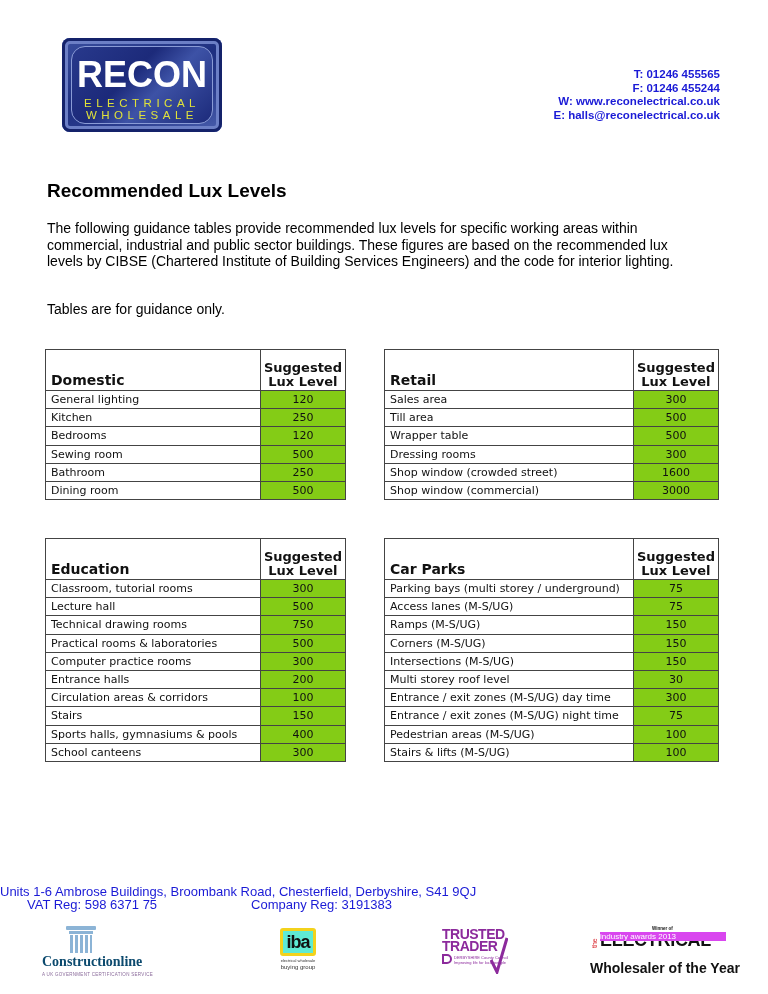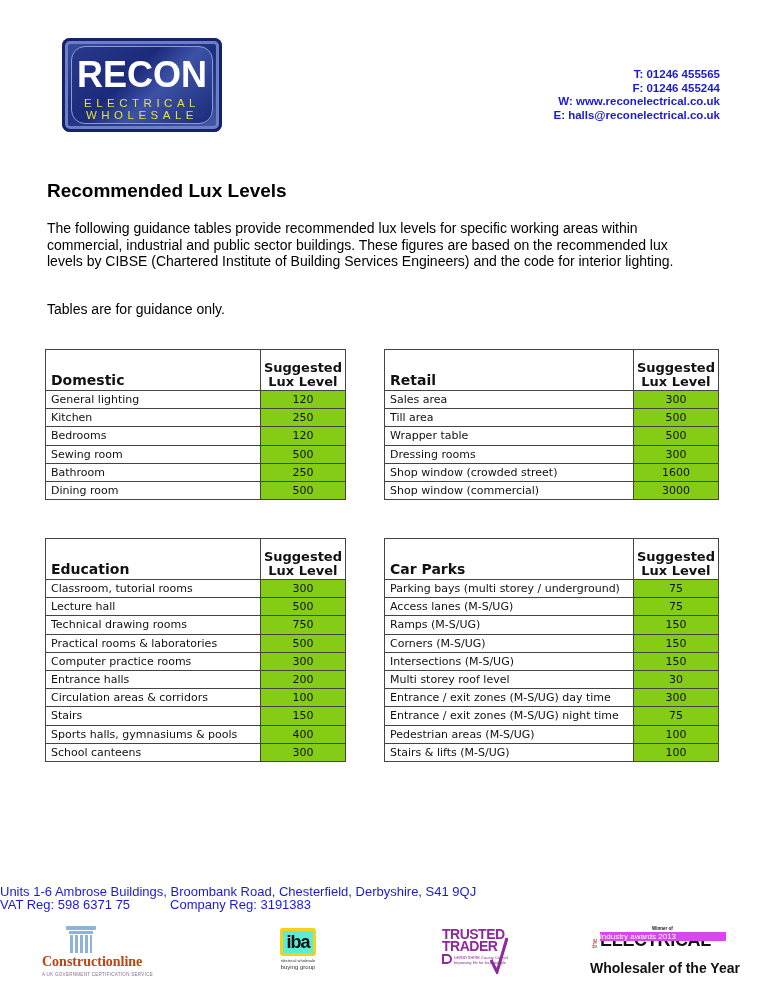--- a/index.html
+++ b/index.html
@@ -73,30 +73,30 @@
   .t-domestic  { left: 45px;  top: 349px; width: 301px; }
   .t-retail    { left: 384px; top: 349px; width: 335px; }
   .t-education { left: 45px;  top: 538px; width: 301px; }
   .t-carparks  { left: 384px; top: 538px; width: 335px; }
 
   
   .footer-addr {
     position: absolute; left: 0; right: 0; top: 885px; text-align: left;
     font-size: 13px; color: #1a1ad6; line-height: 13px;
   }
-  .footer-addr .reg span { display: inline-block; }
+  .footer-addr .reg span { display: inline-block; margin-left: 27px; }
   .footer-addr .reg .gap { width: 40px; }
 
   .badge { position: absolute; }
   .b-construction { left: 42px; top: 924px; width: 120px; height: 55px; }
   .pillar-top { position: absolute; left: 24px; top: 2px; width: 30px; height: 4px; background: #8cb4d6; border-radius: 1px; }
   .pillar-cap { position: absolute; left: 27px; top: 7px; width: 24px; height: 3px; background: #8cb4d6; }
   .pillar-cols { position: absolute; left: 28px; top: 11px; width: 22px; height: 18px;
     background: repeating-linear-gradient(90deg, #8cb4d6 0 3px, #ffffff 3px 5px); }
-  .construction-name { position: absolute; left: 0; top: 30px; font-family: "Liberation Serif", serif; font-weight: bold; font-size: 14px; color: #c2410c; }
+  .construction-name { position: absolute; left: 0; top: 30px; font-family: "Liberation Serif", serif; font-weight: bold; font-size: 14px; color: #0c4a6e; }
   .construction-sub { position: absolute; left: 0; top: 48px; font-size: 4.5px; color: #8a6a9a; letter-spacing: 0.3px; }
 
   .b-iba { left: 278px; top: 928px; width: 40px; height: 50px; }
   .iba-box { position: absolute; left: 2px; top: 0; width: 36px; height: 28px; border: 3px solid #f3d21c; border-radius: 3px; background: #5eead4; }
   .iba-text { position: absolute; left: 0; right: 0; top: 1px; text-align: center; font-weight: bold; font-size: 18px; color: #111; line-height: 20px; letter-spacing: -1px; }
   .iba-sub1 { position: absolute; left: 0; right: 0; top: 30px; text-align: center; font-size: 4px; color: #333; }
   .iba-sub2 { position: absolute; left: 0; right: 0; top: 36px; text-align: center; font-size: 6px; color: #333; }
 
   .b-trusted { left: 442px; top: 928px; width: 70px; height: 50px; }
   .tt-line { position: absolute; left: 0; font-weight: bold; font-size: 14px; line-height: 13px; color: #8c2a9c; letter-spacing: -0.5px; font-family: "Liberation Sans", sans-serif; }

